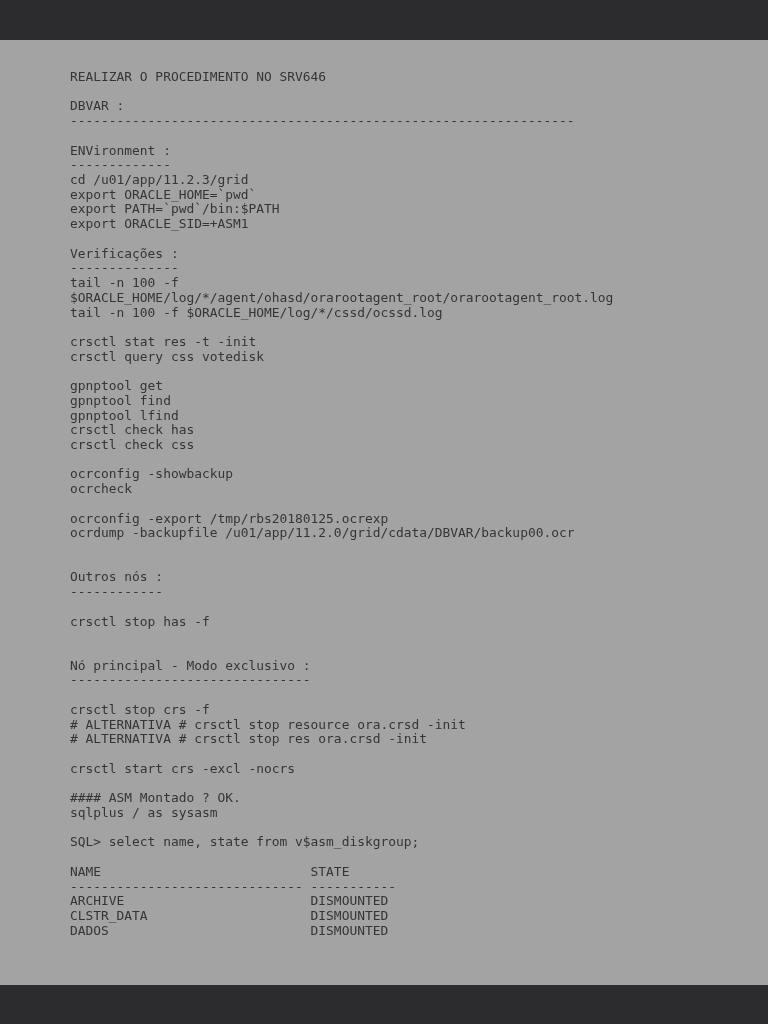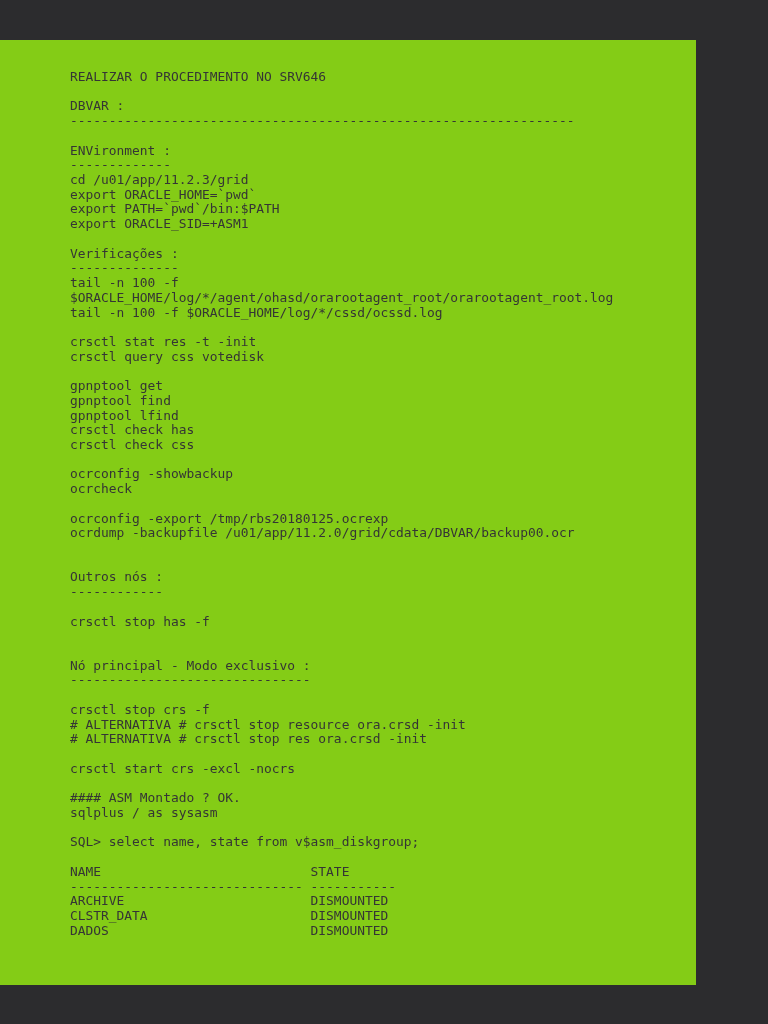--- a/index.html
+++ b/index.html
@@ -17,23 +17,23 @@
     left: 0;
     width: 768px;
     background: #2c2c2e; 
   }
   .letterbox.top { top: 0; height: 40px; }
   .letterbox.bottom { top: 985px; height: 39px; }
   .paper {
     position: absolute;
     left: 0;
     top: 40px;
-    width: 696px;
+    width: 768px;
     height: 945px;
-    background: #84cc16; 
+    background: #a3a3a3; 
   }
   .doc-text {
     position: absolute;
     left: 70px;
     top: 30px;
     margin: 0;
     font-family: "DejaVu Sans Mono", "Liberation Mono", monospace;
     font-size: 12.9px;
     line-height: 14.72px;
     color: #353535; 

